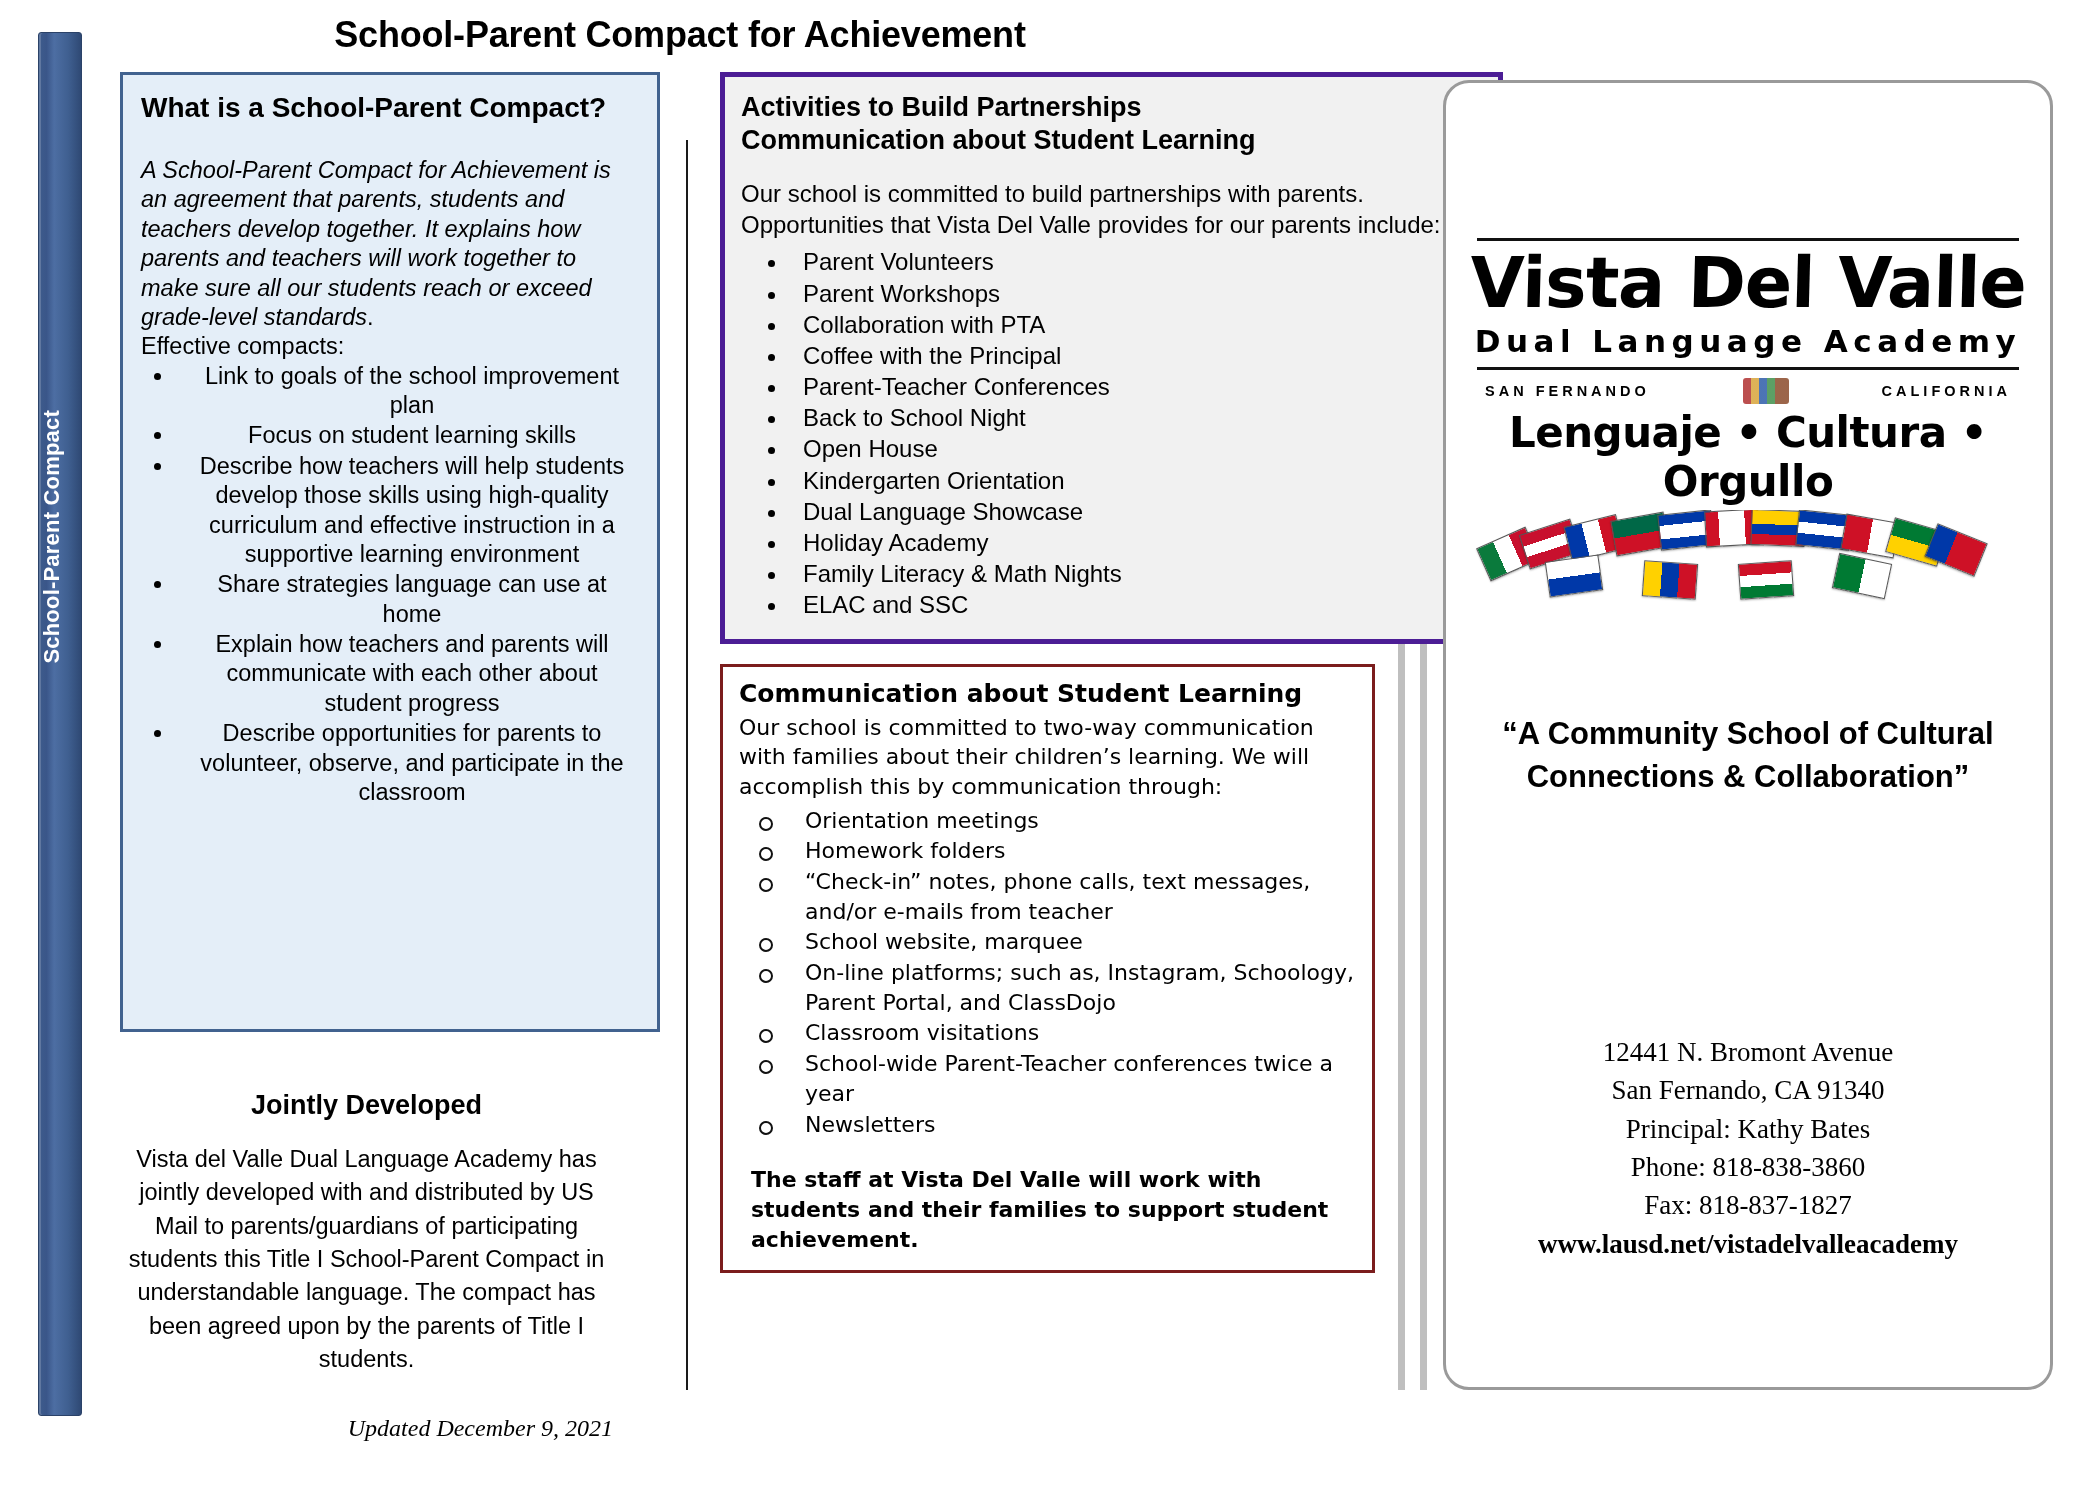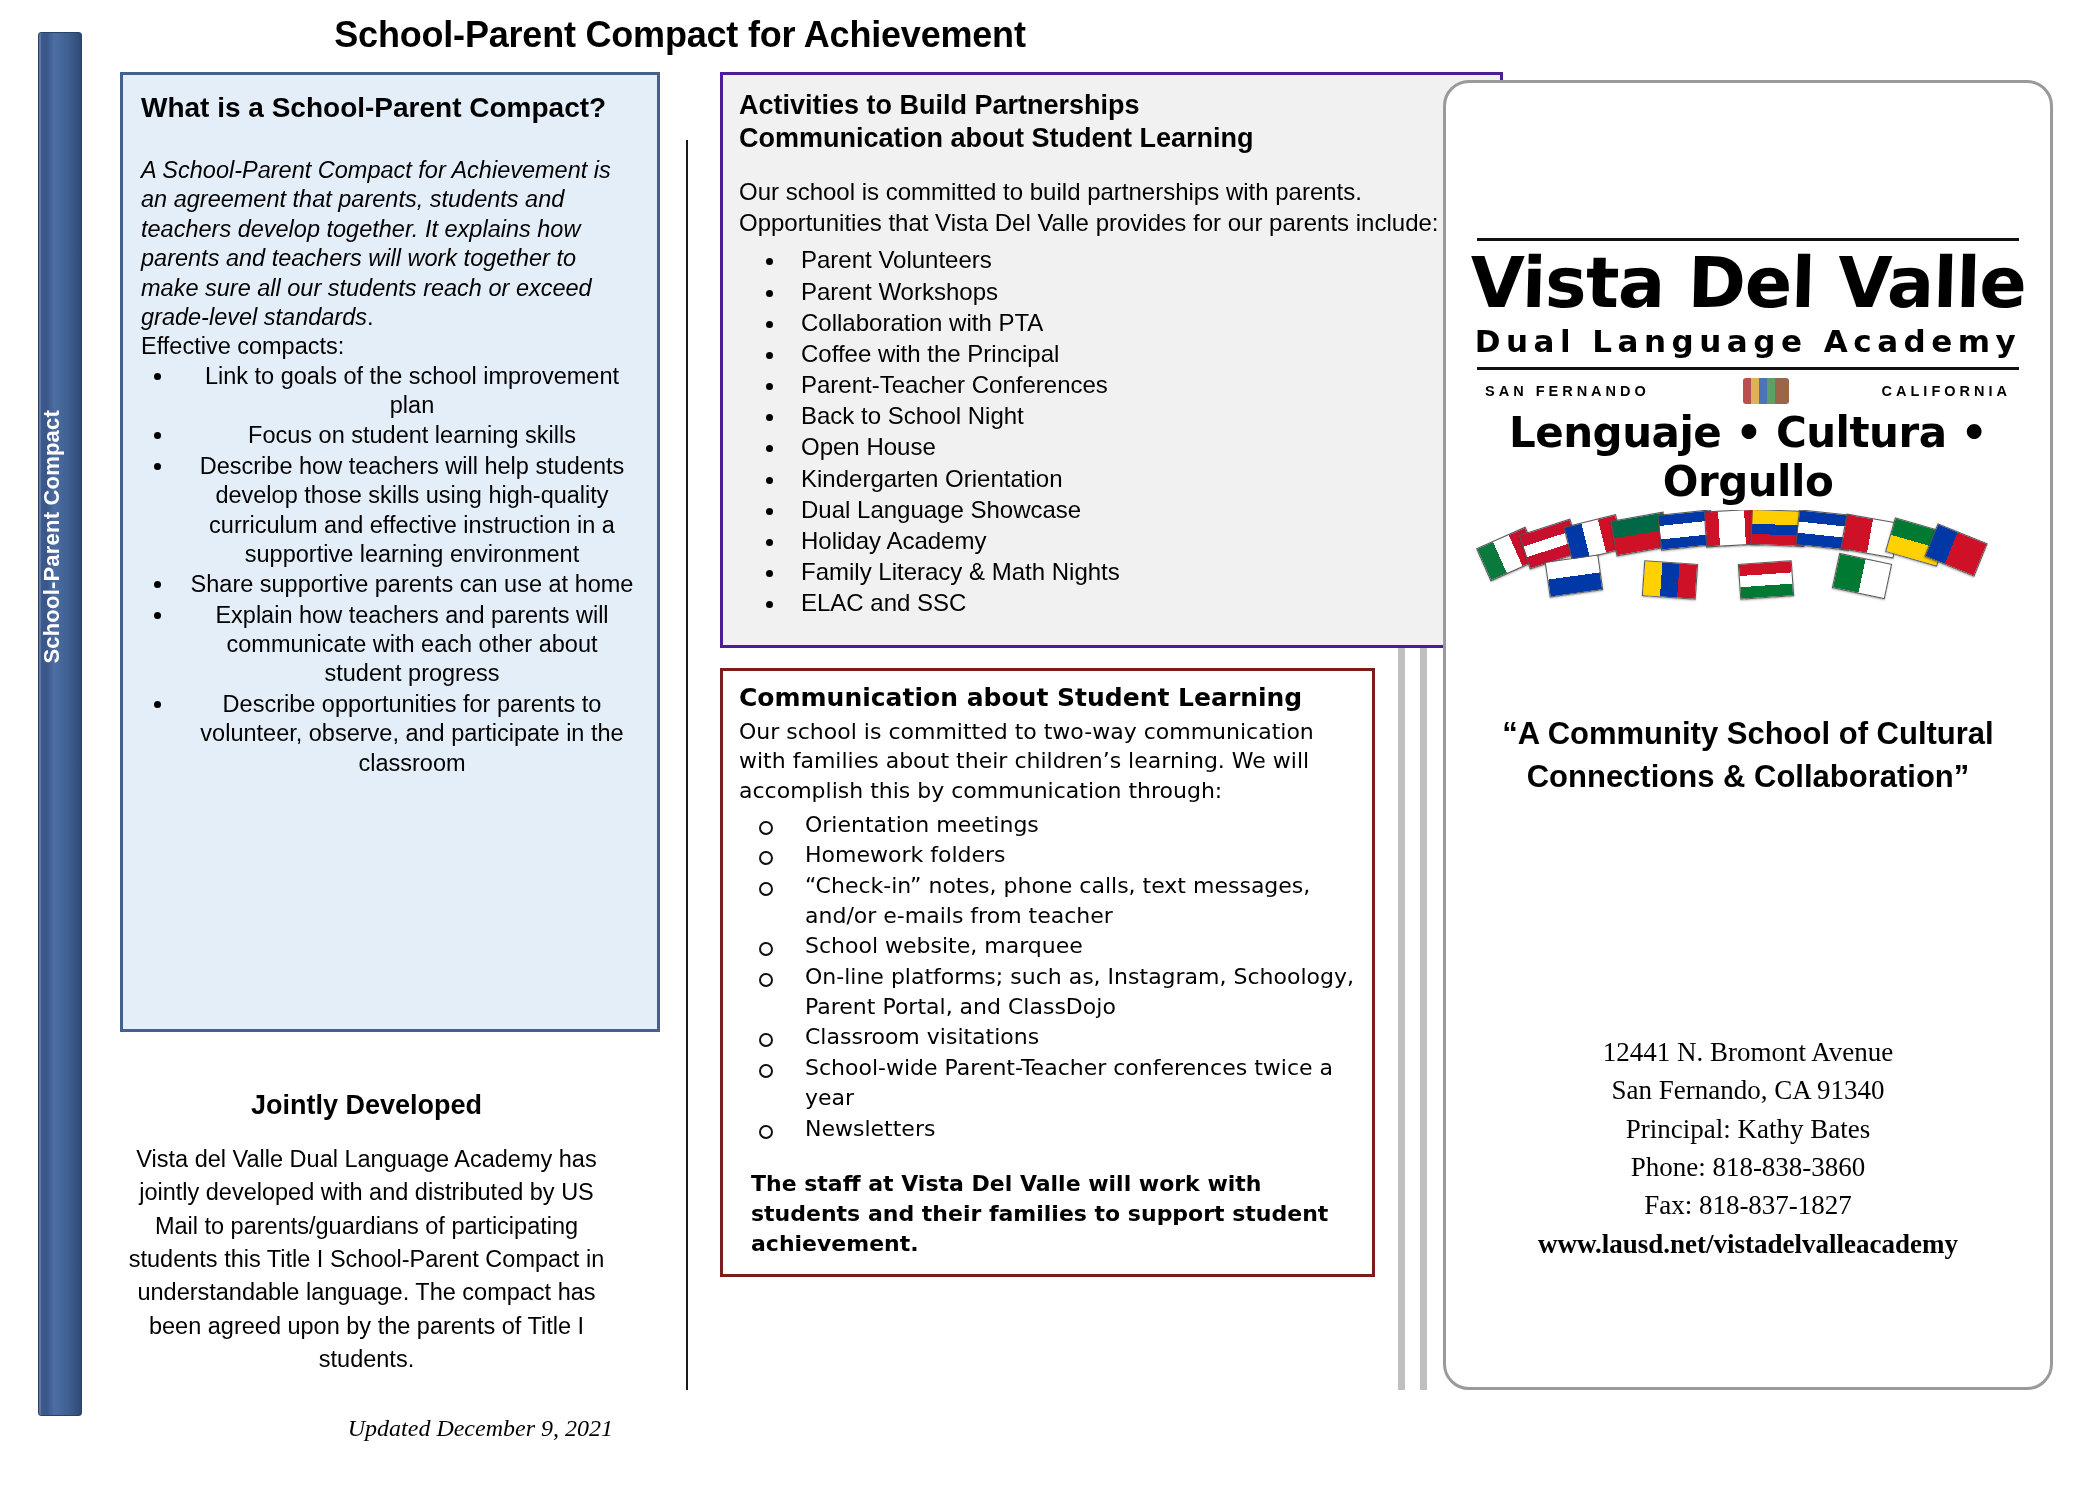--- a/index.html
+++ b/index.html
@@ -109,23 +109,23 @@
   }
 
   
   .vrule-1 { position: absolute; left: 686px; top: 140px; width: 2px; height: 1250px; background: #1a1a1a; }
   .vrule-2 { position: absolute; left: 1398px; top: 120px; width: 7px; height: 1270px; background: #bfbfbf; }
   .vrule-3 { position: absolute; left: 1420px; top: 120px; width: 7px; height: 1270px; background: #bfbfbf; }
 
   
   .col2 { position: absolute; left: 720px; top: 72px; width: 655px; }
   .gray-box {
-    border: 3px solid #4c1d95;
+    border: 5px solid #4c1d95;
     background: #f1f1f1;
-    padding: 14px 16px 26px 16px;
+    padding: 14px 16px 18px 16px;
     width: 783px;
   }
   .gray-box h2 {
     margin: 0;
     font-size: 27px;
     font-weight: bold;
     line-height: 1.22;
   }
   .gray-box p {
     margin: 22px 0 0 0;
@@ -290,21 +290,21 @@
 
   <div class="col1">
     <div class="blue-box">
       <h2>What is a School-Parent Compact?</h2>
       <p class="intro"><span>A School-Parent Compact for Achievement is an agreement that parents, students and teachers develop together. It explains how parents and teachers will work together to make sure all our students reach or exceed grade-level standards</span><span class="tail">.</span></p>
       <p class="eff">Effective compacts:</p>
       <ul class="compact-list">
         <li>Link to goals of the school improvement plan</li>
         <li>Focus on student learning skills</li>
         <li>Describe how teachers will help students develop those skills using high-quality curriculum and effective instruction in a supportive learning environment</li>
-        <li>Share supportive parents can use at home</li>
+        <li>Share strategies language can use at home</li>
         <li>Explain how teachers and parents will communicate with each other about student progress</li>
         <li>Describe opportunities for parents to volunteer, observe, and participate in the classroom</li>
       </ul>
     </div>
 
     <div class="jointly-head">Jointly Developed</div>
     <div class="jointly-body">Vista del Valle Dual Language Academy has jointly developed with and distributed by US Mail to parents/guardians of participating students this Title I School-Parent Compact in understandable language.  The compact has been agreed upon by the parents of Title I students.</div>
     <div class="updated">Updated December 9, 2021</div>
   </div>
 

